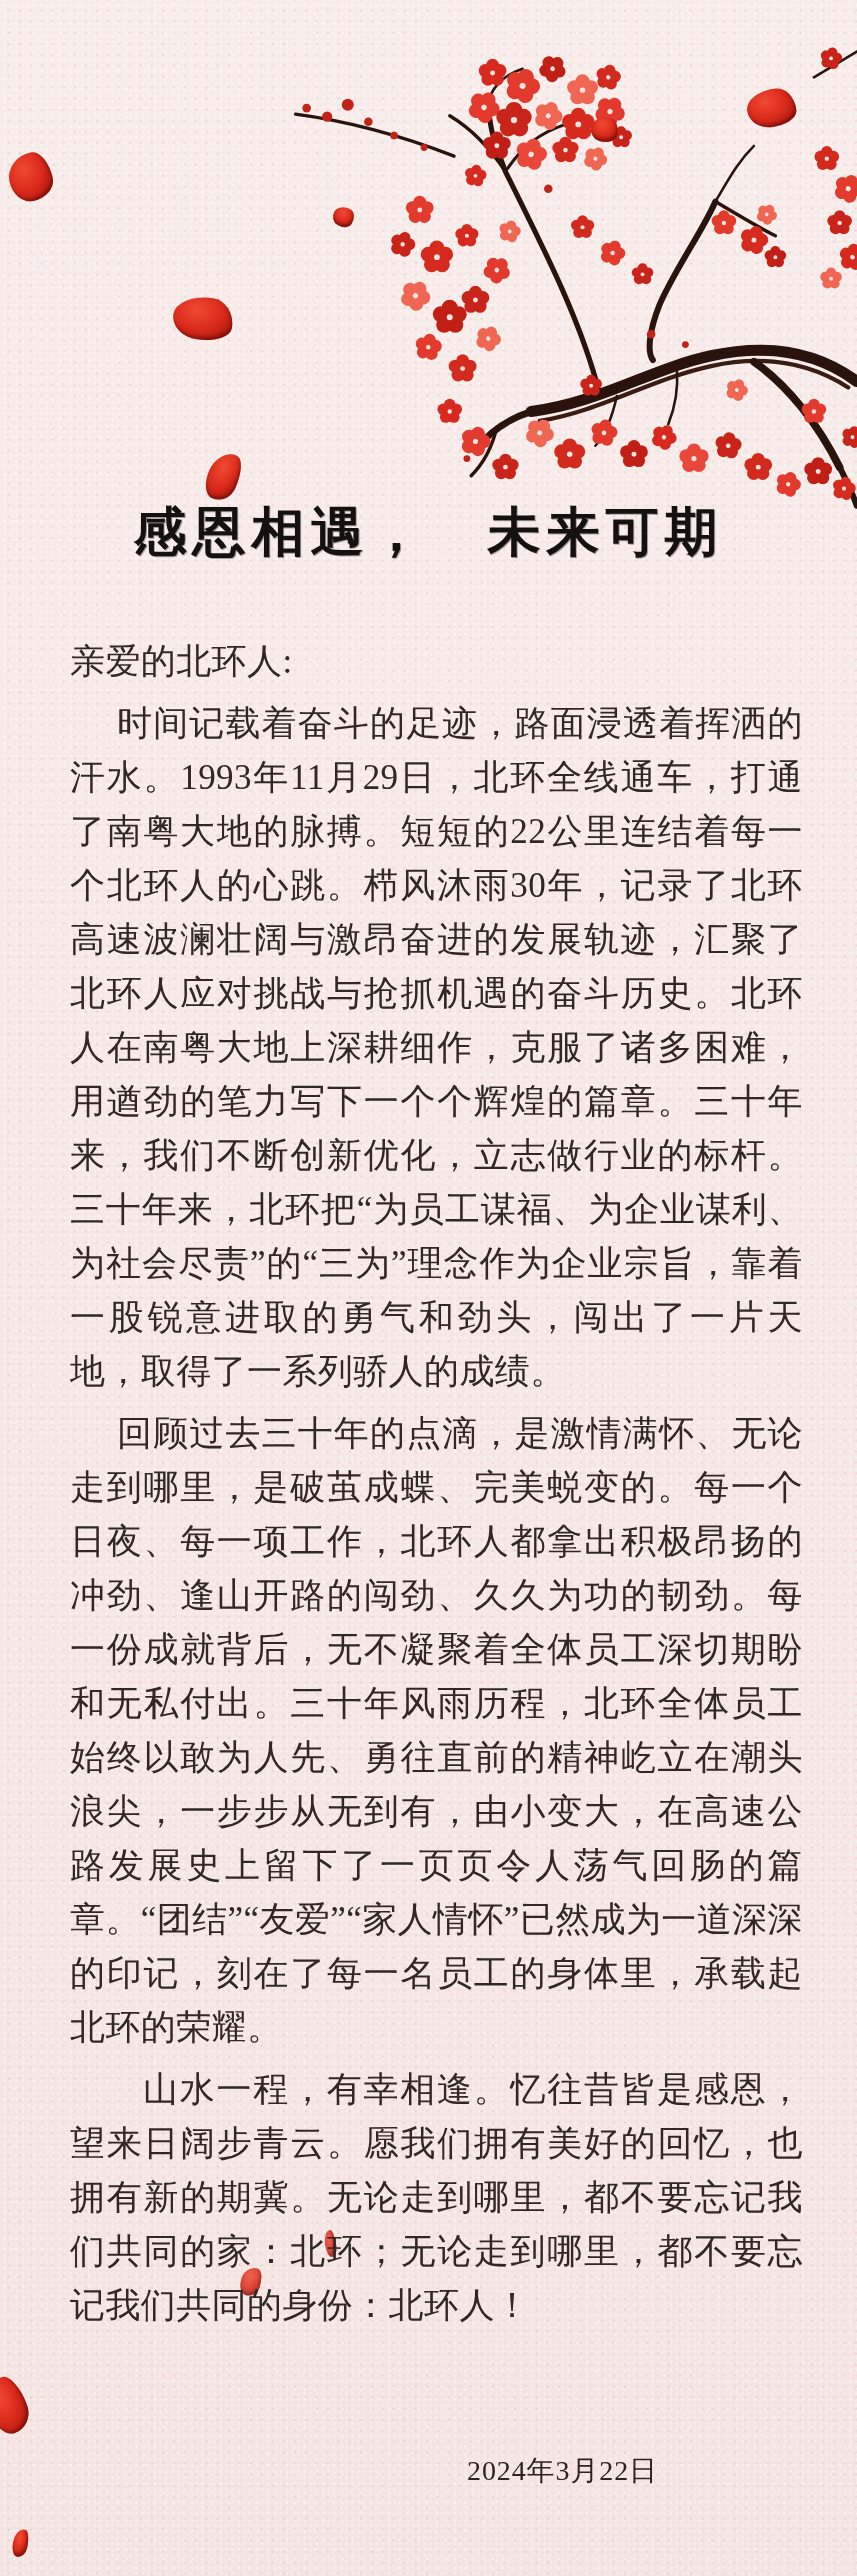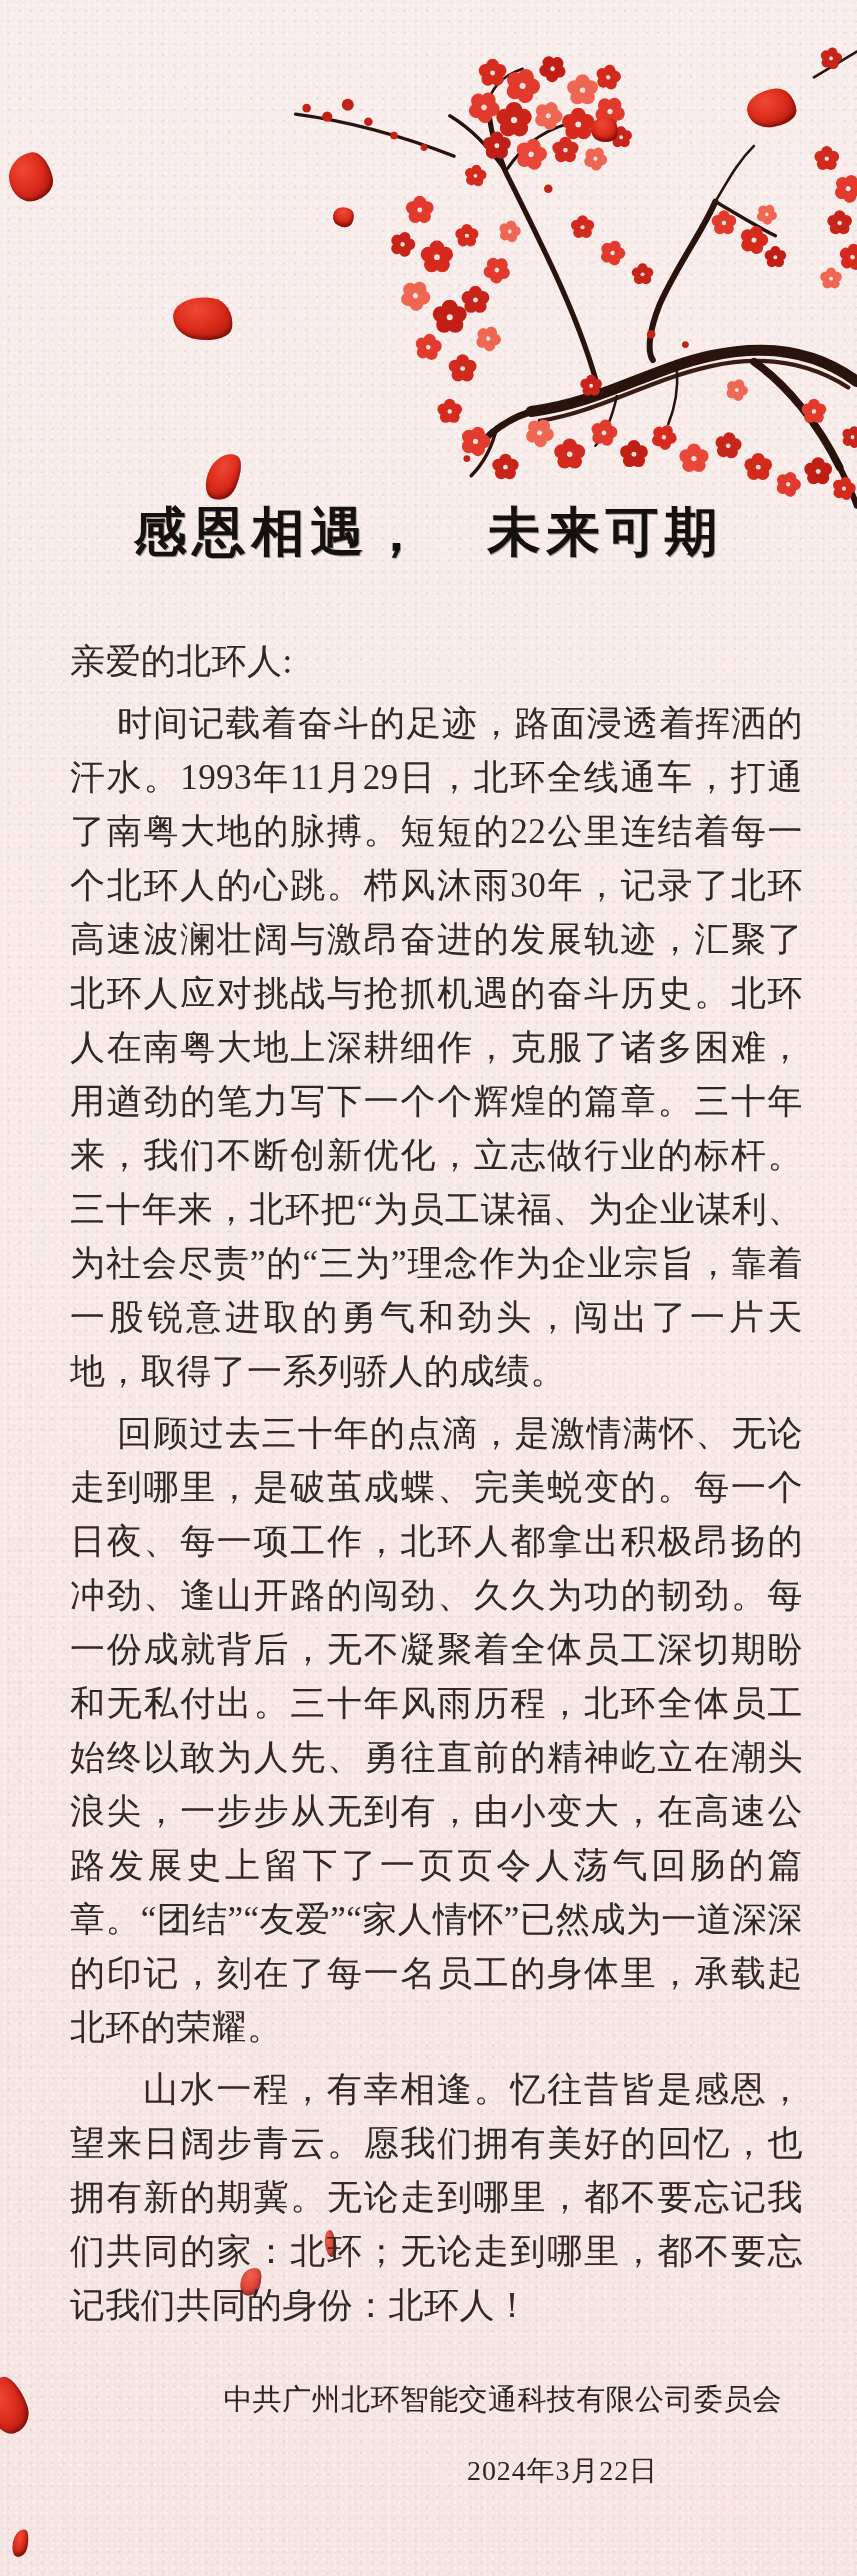--- a/index.html
+++ b/index.html
@@ -213,17 +213,16 @@
   <div class="title">感恩相遇，　未来可期</div>
 
   <div class="letter">
     <p class="salutation">亲爱的北环人:</p>
     <p class="ind-a">时间记载着奋斗的足迹，路面浸透着挥洒的汗水。1993年11月29日，北环全线通车，打通了南粤大地的脉搏。短短的22公里连结着每一个北环人的心跳。栉风沐雨30年，记录了北环高速波澜壮阔与激昂奋进的发展轨迹，汇聚了北环人应对挑战与抢抓机遇的奋斗历史。北环人在南粤大地上深耕细作，克服了诸多困难，用遒劲的笔力写下一个个辉煌的篇章。三十年来，我们不断创新优化，立志做行业的标杆。三十年来，北环把“为员工谋福、为企业谋利、为社会尽责”的“三为”理念作为企业宗旨，靠着一股锐意进取的勇气和劲头，闯出了一片天地，取得了一系列骄人的成绩。</p>
     <p class="ind-a">回顾过去三十年的点滴，是激情满怀、无论走到哪里，是破茧成蝶、完美蜕变的。每一个日夜、每一项工作，北环人都拿出积极昂扬的冲劲、逢山开路的闯劲、久久为功的韧劲。每一份成就背后，无不凝聚着全体员工深切期盼和无私付出。三十年风雨历程，北环全体员工始终以敢为人先、勇往直前的精神屹立在潮头浪尖，一步步从无到有，由小变大，在高速公路发展史上留下了一页页令人荡气回肠的篇章。“团结”“友爱”“家人情怀”已然成为一道深深的印记，刻在了每一名员工的身体里，承载起北环的荣耀。</p>
     <p class="ind-b">山水一程，有幸相逢。忆往昔皆是感恩，望来日阔步青云。愿我们拥有美好的回忆，也拥有新的期冀。无论走到哪里，都不要忘记我们共同的家：北环；无论走到哪里，都不要忘记我们共同的身份：北环人！</p>
 
   </div>
 
-  <div class="signature">中共广州北环智能交通科技有限公司委员会</div>
   <div class="date">2024年3月22日</div>
 
 </div>
 
 
 </body></html>

